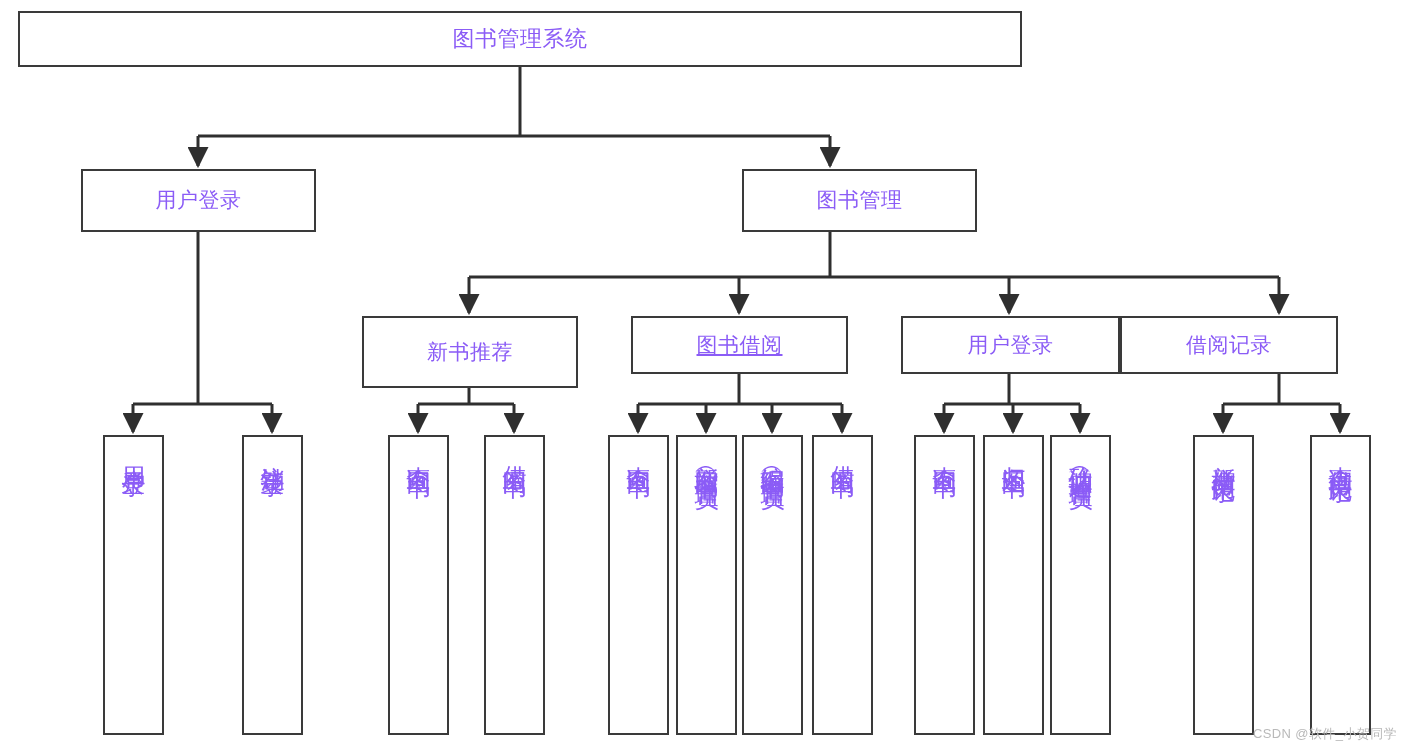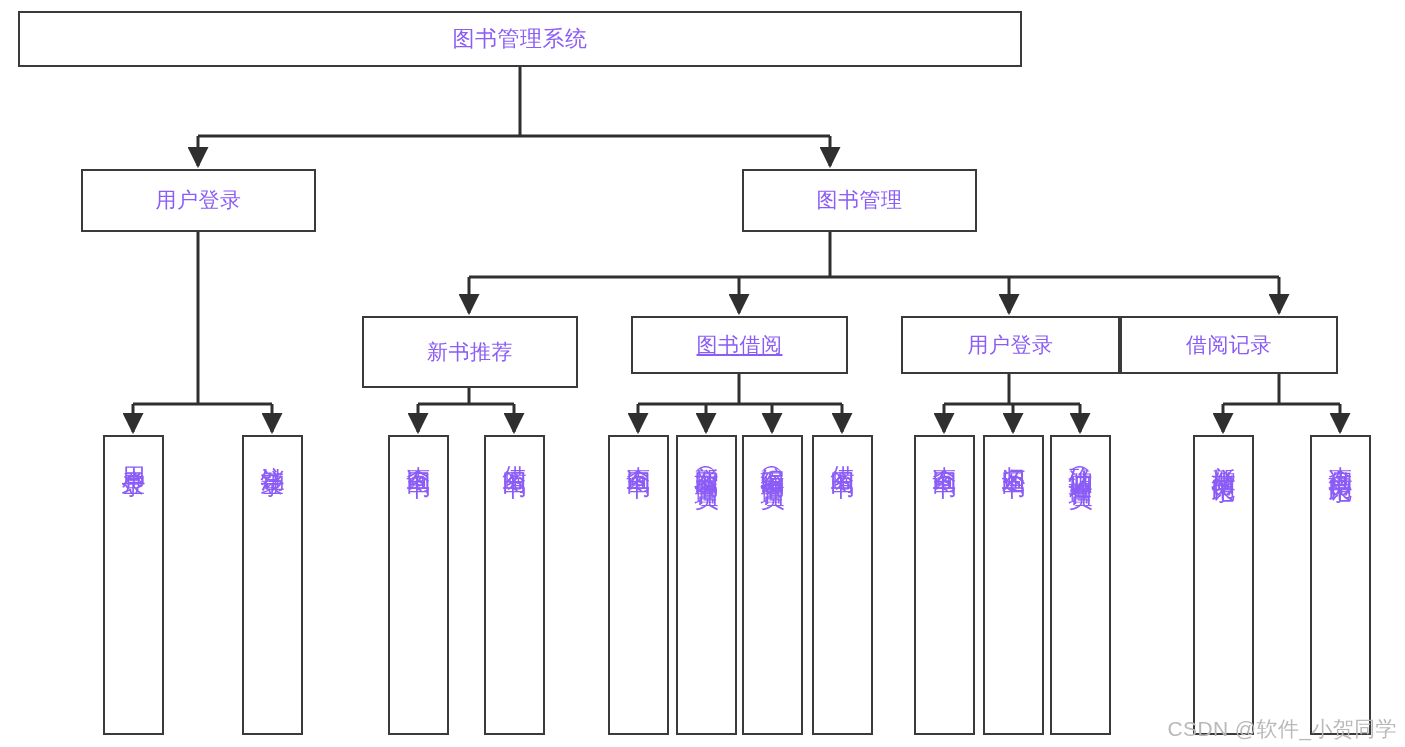--- a/index.html
+++ b/index.html
@@ -56,21 +56,21 @@
     letter-spacing: 3px;
     line-height: 1;
   }
   .node.root .label {
     font-size: 22px;
   }
   #watermark {
     position: absolute;
     right: 8px;
     bottom: 4px;
-    font-size: 21px;
+    font-size: 13px;
     color: #b9b9b9;
     letter-spacing: 0.4px;
     white-space: nowrap;
     user-select: none;
   }
 </style>
 </head>
 <body>
 
 <div id="canvas">

